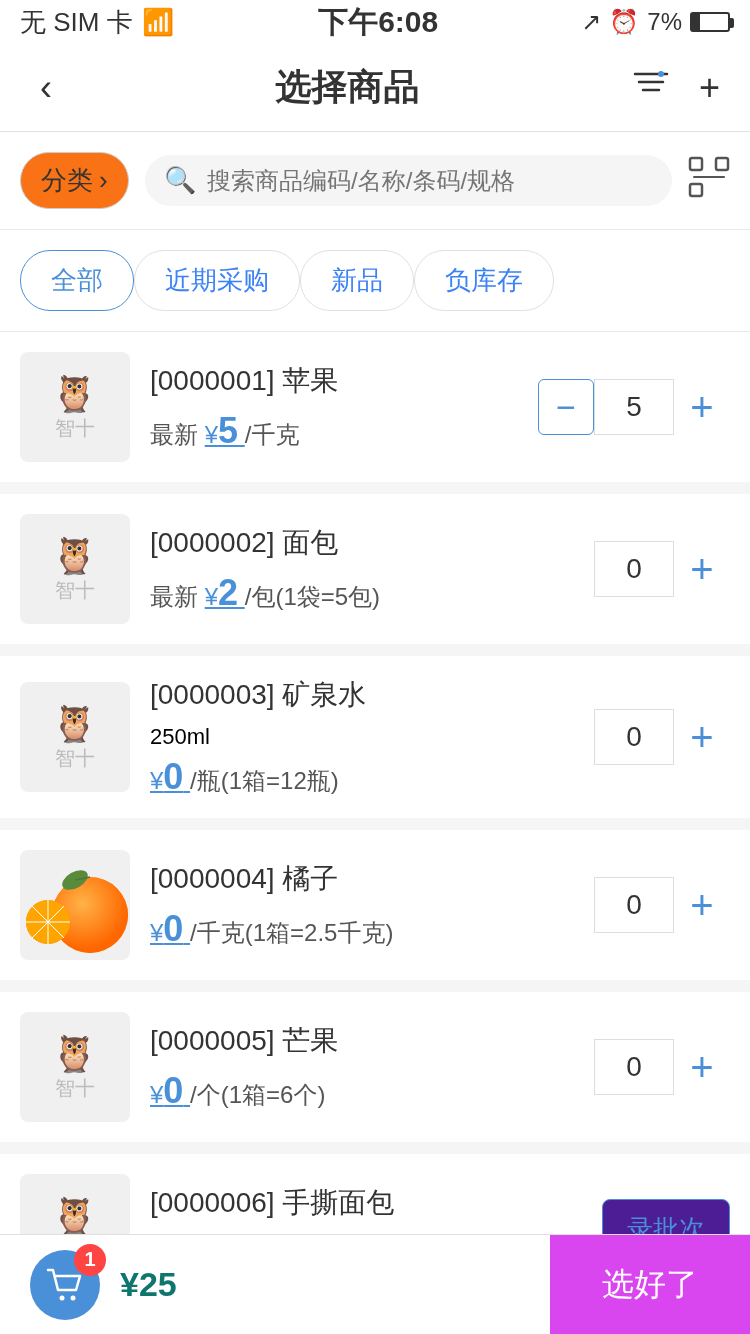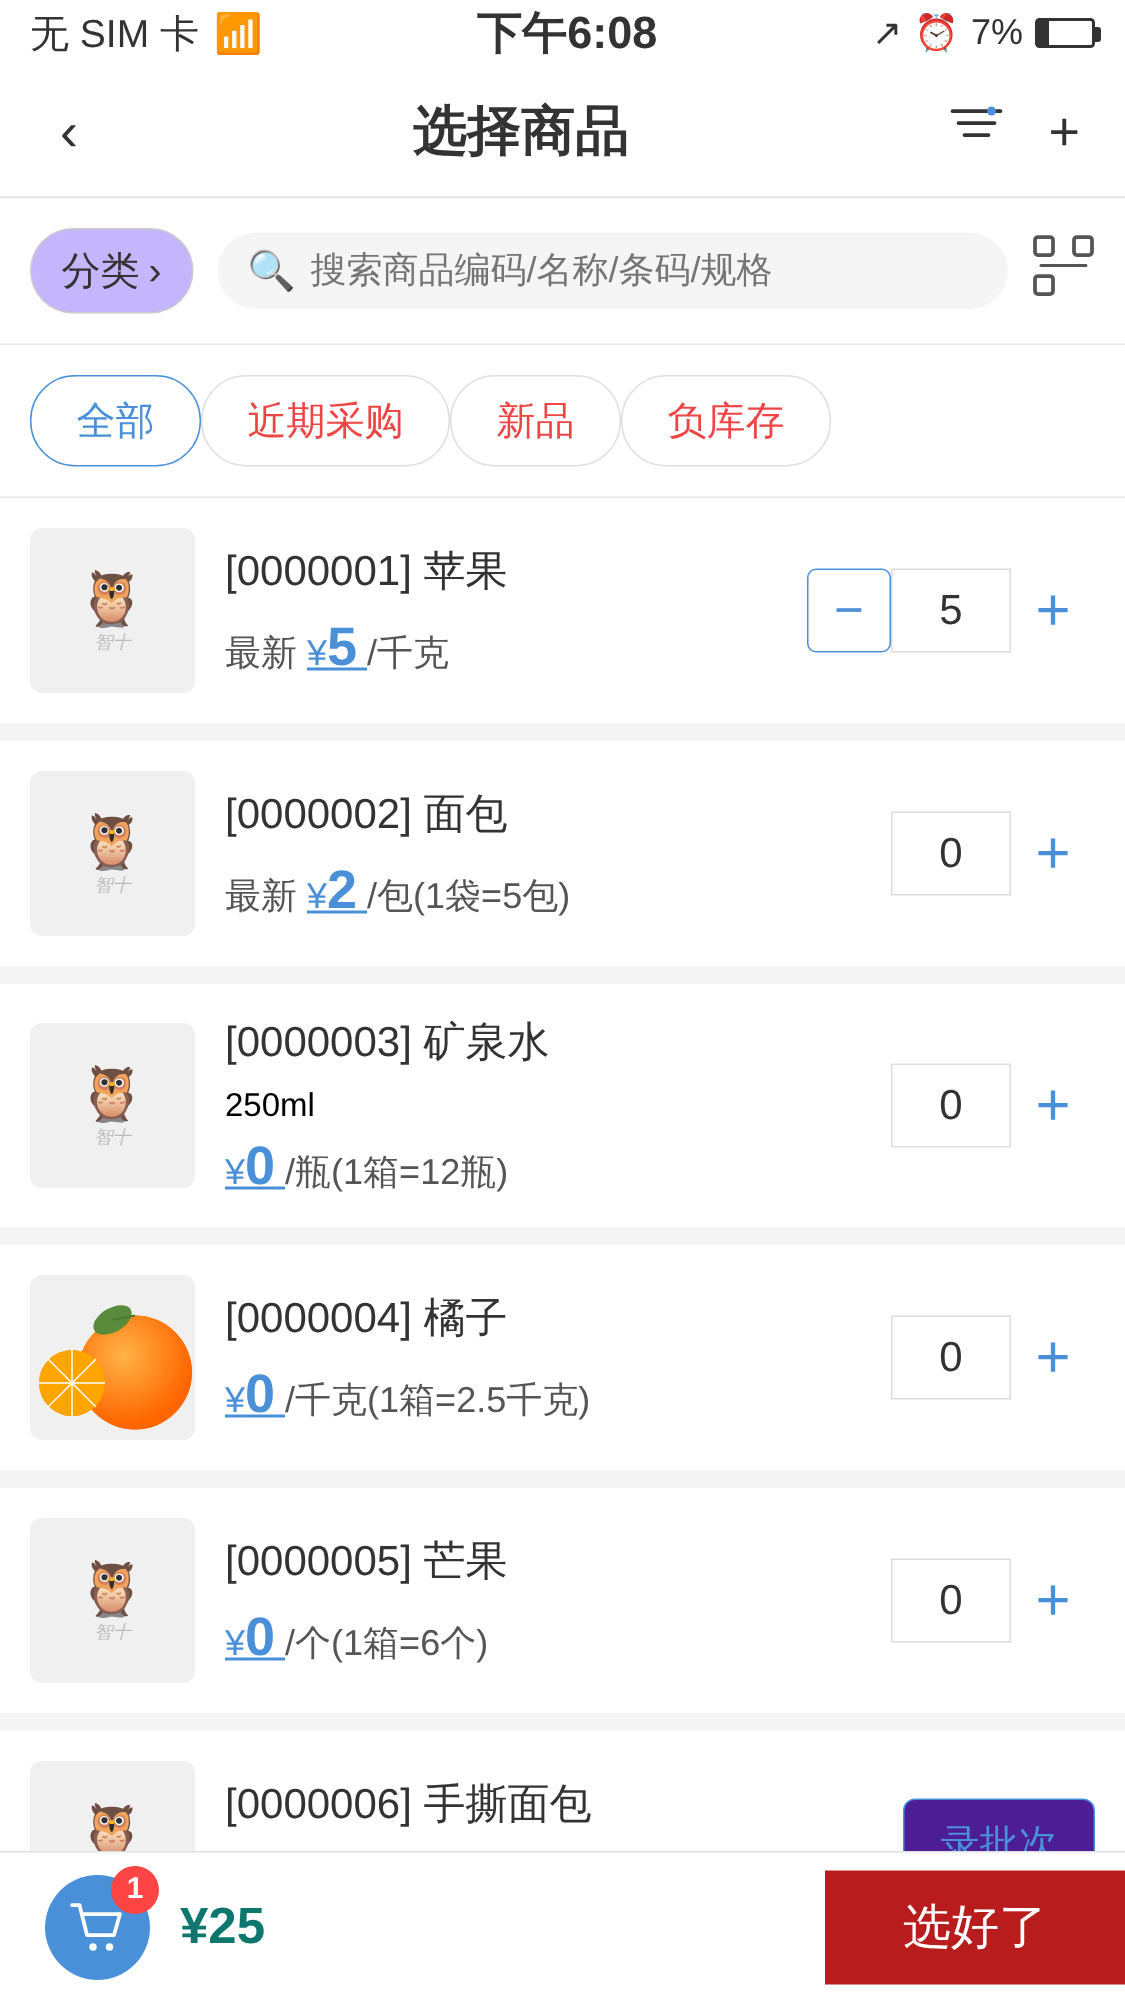--- a/index.html
+++ b/index.html
@@ -87,21 +87,21 @@
       align-items: center;
       gap: 16px;
       border-bottom: 1px solid #e8e8e8;
     }
     .category-btn {
       border: 1.5px solid #ccc;
       border-radius: 30px;
       padding: 10px 20px;
       font-size: 26px;
       color: #333;
-      background: #c4b5fd;
+      background: #f97316;
       white-space: nowrap;
       display: flex;
       align-items: center;
       gap: 6px;
       cursor: pointer;
     }
     .search-box {
       flex: 1;
       display: flex;
       align-items: center;
@@ -132,21 +132,21 @@
       align-items: center;
       padding: 20px 20px 20px;
       border-bottom: 1px solid #e8e8e8;
     }
     .tab-btn {
       padding: 12px 30px;
       border-radius: 30px;
       font-size: 26px;
       border: 1.5px solid #e0e0e0;
       background: #fff;
-      color: #ef4444;
+      color: #3b82f6;
       cursor: pointer;
     }
     .tab-btn.active {
       border-color: #4a90d9;
       color: #4a90d9;
       background: #fff;
     }
 
     
     .product-list {
@@ -174,21 +174,21 @@
     }
     .owl-placeholder {
       display: flex;
       flex-direction: column;
       align-items: center;
       justify-content: center;
       width: 100%;
       height: 100%;
     }
     .owl-eye { font-size: 36px; color: #bbb; }
-    .owl-text { font-size: 12px; color: #bbb; font-style: italic; }
+    .owl-text { font-size: 20px; color: #bbb; }
 
     .product-info {
       flex: 1;
       padding: 0 20px;
     }
     .product-name {
       font-size: 28px;
       color: #333;
       font-weight: 500;
       margin-bottom: 10px;
@@ -297,23 +297,23 @@
       align-items: center;
       justify-content: center;
       font-weight: 600;
     }
     .cart-total {
       font-size: 34px;
       font-weight: 600;
       color: #0f766e;
     }
     .confirm-btn {
-      height: 76px;
+      height: 100px;
       width: 200px;
-      background: #b91c1c;
+      background: #d946ef;
       color: #fff;
       font-size: 32px;
       border: none;
       cursor: pointer;
       display: flex;
       align-items: center;
       justify-content: center;
     }
 
     

